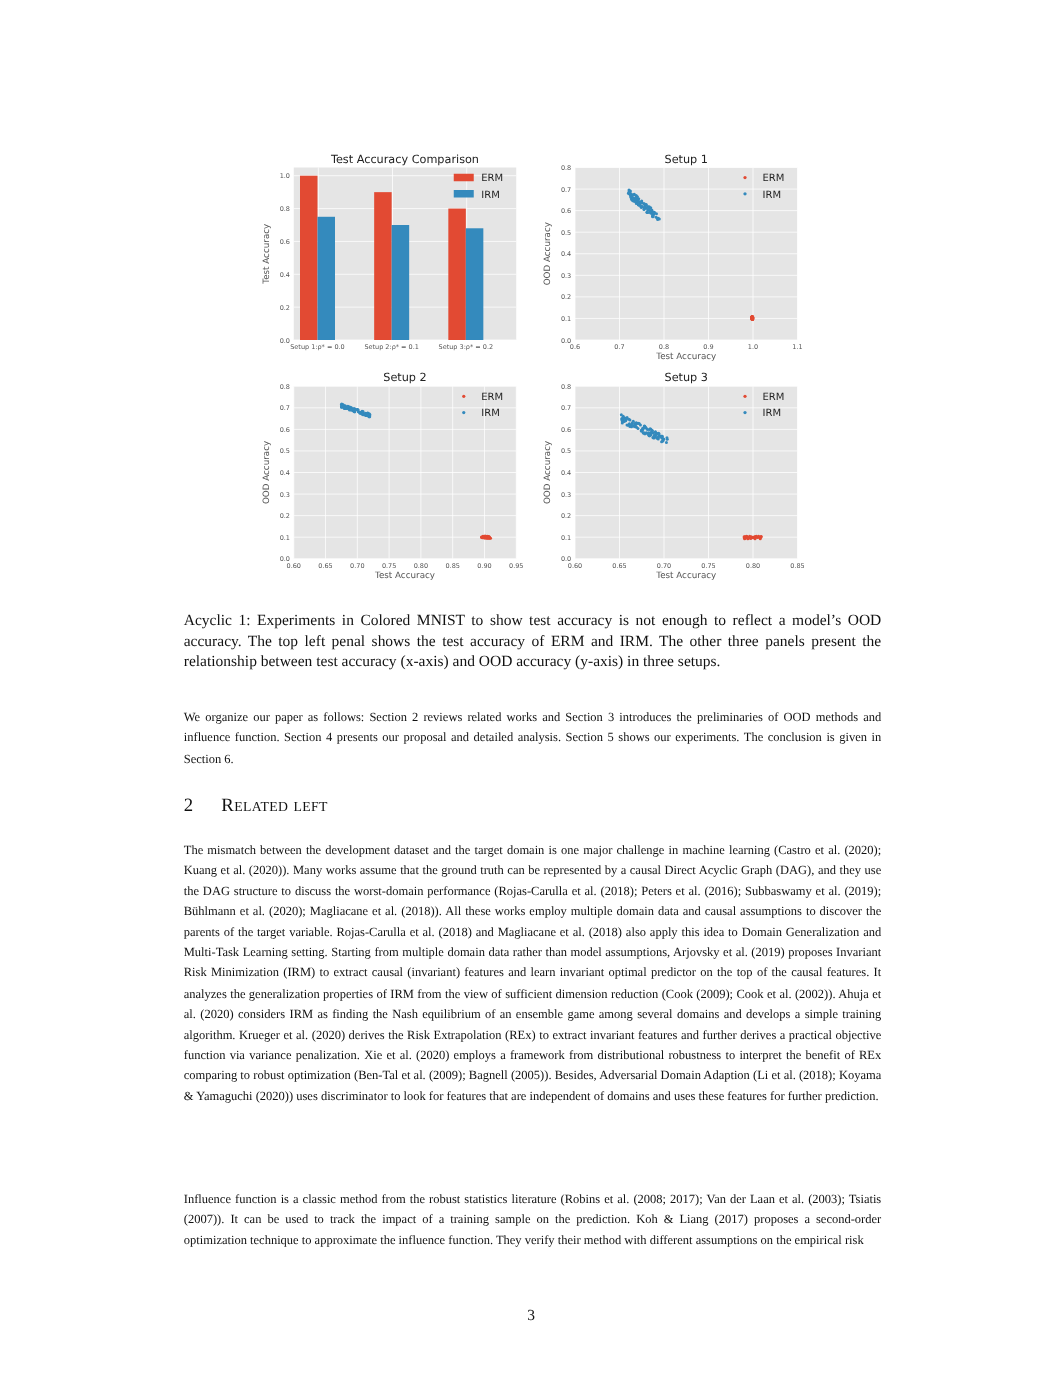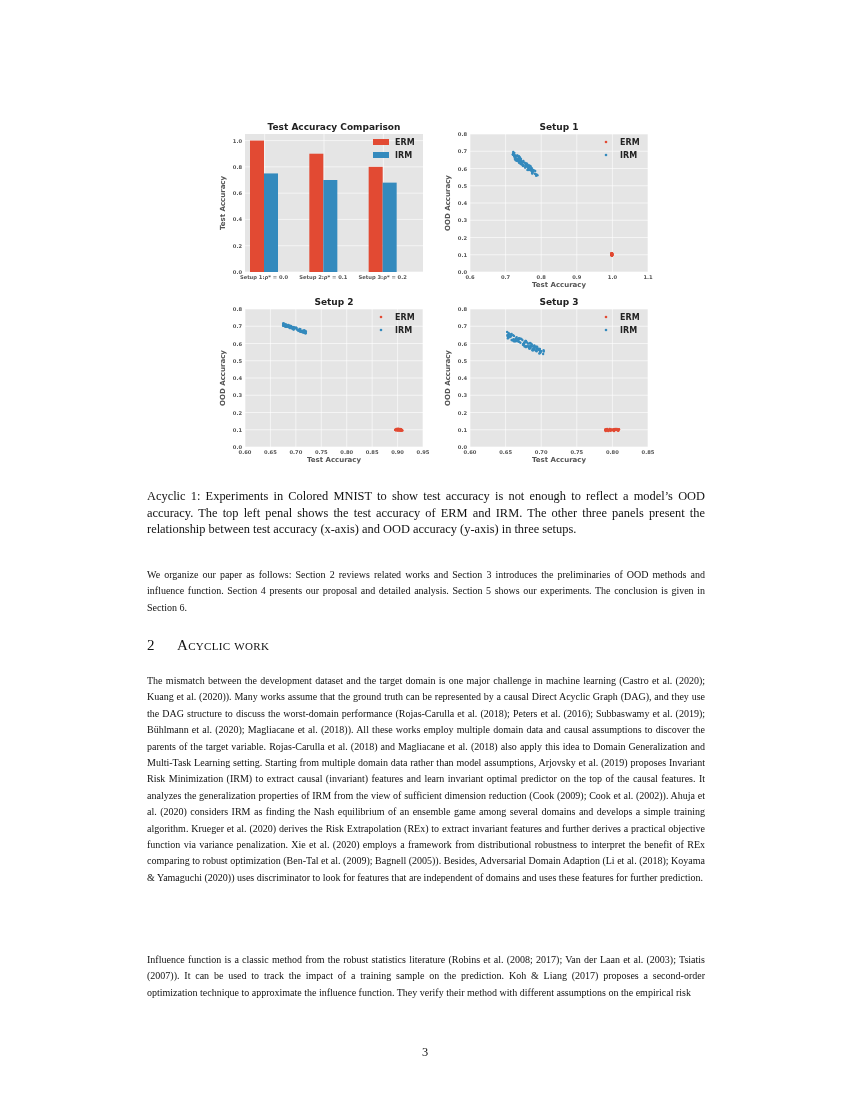--- a/index.html
+++ b/index.html
@@ -1,18 +1,18 @@
 <!DOCTYPE html>
 <html><head>
 <meta charset="utf-8">
 <style>
   html, body { margin: 0; padding: 0; background: #ffffff; }
   body { width: 850px; height: 1100px; position: relative; overflow: hidden;
          font-family: "Liberation Serif", "DejaVu Serif", serif; color: #111; }
-  #figure { position: absolute; left: 212px; top: 115px; width: 460px; height: 360px; font-weight: bold; }
+  #figure { position: absolute; left: 202px; top: 115px; width: 460px; height: 360px; }
   .panel { position: absolute; }
   .panel svg { display: block; overflow: visible; }
   .ptitle { font-family: "DejaVu Sans", sans-serif; font-size: 9px; fill: #222; }
   .tick { font-family: "DejaVu Sans", sans-serif; font-size: 5.2px; fill: #555; }
   .alabel { font-family: "DejaVu Sans", sans-serif; font-size: 7px; fill: #555; }
   .leg { font-family: "DejaVu Sans", sans-serif; font-size: 8px; fill: #222; }
   .caption { position: absolute; left: 147px; top: 488px; width: 558px;
              font-size: 12.4px; line-height: 16.6px; text-align: justify; }
   .para { position: absolute; left: 147px; width: 558px; font-size: 10px;
           line-height: 16.4px; text-align: justify; hyphens: manual; }
@@ -640,20 +640,20 @@
         <text x="183" y="43" class="leg">IRM</text>
       </svg>
   </div>
 </div>
 
 <div class="caption">Acyclic 1: Experiments in Colored MNIST to show test accuracy is not enough to reflect a model’s OOD accuracy. The top left penal shows the test accuracy of ERM and IRM. The other three panels present the relationship between test accuracy (x-axis) and OOD accuracy (y-axis) in three setups.</div>
 
 <div class="para" style="top:567px;">We organize our paper as follows: Section 2 reviews related works and Section 3 introduces the preliminaries of OOD methods and influence function. Section 4 presents our proposal and detailed analysis. Section 5 shows our experiments. The conclusion is given in Section 6.</div>
 
 <div class="section">
-  <span class="num">2</span><span class="sc">Acyclic work</span>
+  <span class="num">2</span><span class="sc">Related left</span>
 </div>
 
 <div class="para" style="top:673px;">The mismatch between the development dataset and the target domain is one major challenge in ma­chine learning (Castro et al. (2020); Kuang et al. (2020)). Many works assume that the ground truth can be represented by a causal Direct Acyclic Graph (DAG), and they use the DAG structure to dis­cuss the worst-domain performance (Rojas-Carulla et al. (2018); Peters et al. (2016); Subbaswamy et al. (2019); Bühlmann et al. (2020); Magliacane et al. (2018)). All these works employ multiple do­main data and causal assumptions to discover the parents of the target variable. Rojas-Carulla et al. (2018) and Magliacane et al. (2018) also apply this idea to Domain Generalization and Multi-Task Learning setting. Starting from multiple domain data rather than model assumptions, Arjovsky et al. (2019) proposes Invariant Risk Minimization (IRM) to extract causal (invariant) features and learn invariant optimal predictor on the top of the causal features. It analyzes the generalization properties of IRM from the view of sufficient dimension reduction (Cook (2009); Cook et al. (2002)). Ahuja et al. (2020) considers IRM as finding the Nash equilibrium of an ensemble game among several domains and develops a simple training algorithm. Krueger et al. (2020) derives the Risk Extrapola­tion (REx) to extract invariant features and further derives a practical objective function via variance penalization. Xie et al. (2020) employs a framework from distributional robustness to interpret the benefit of REx comparing to robust optimization (Ben-Tal et al. (2009); Bagnell (2005)). Besides, Adversarial Domain Adaption (Li et al. (2018); Koyama &amp; Yamaguchi (2020)) uses discriminator to look for features that are independent of domains and uses these features for further prediction.</div>
 
 <div class="para" style="top:952px;">Influence function is a classic method from the robust statistics literature (Robins et al. (2008; 2017); Van der Laan et al. (2003); Tsiatis (2007)). It can be used to track the impact of a training sample on the prediction. Koh &amp; Liang (2017) proposes a second-order optimization technique to approximate the influence function. They verify their method with different assumptions on the empirical risk</div>
 
 <div class="pagenum">3</div>
 
 </body></html>

